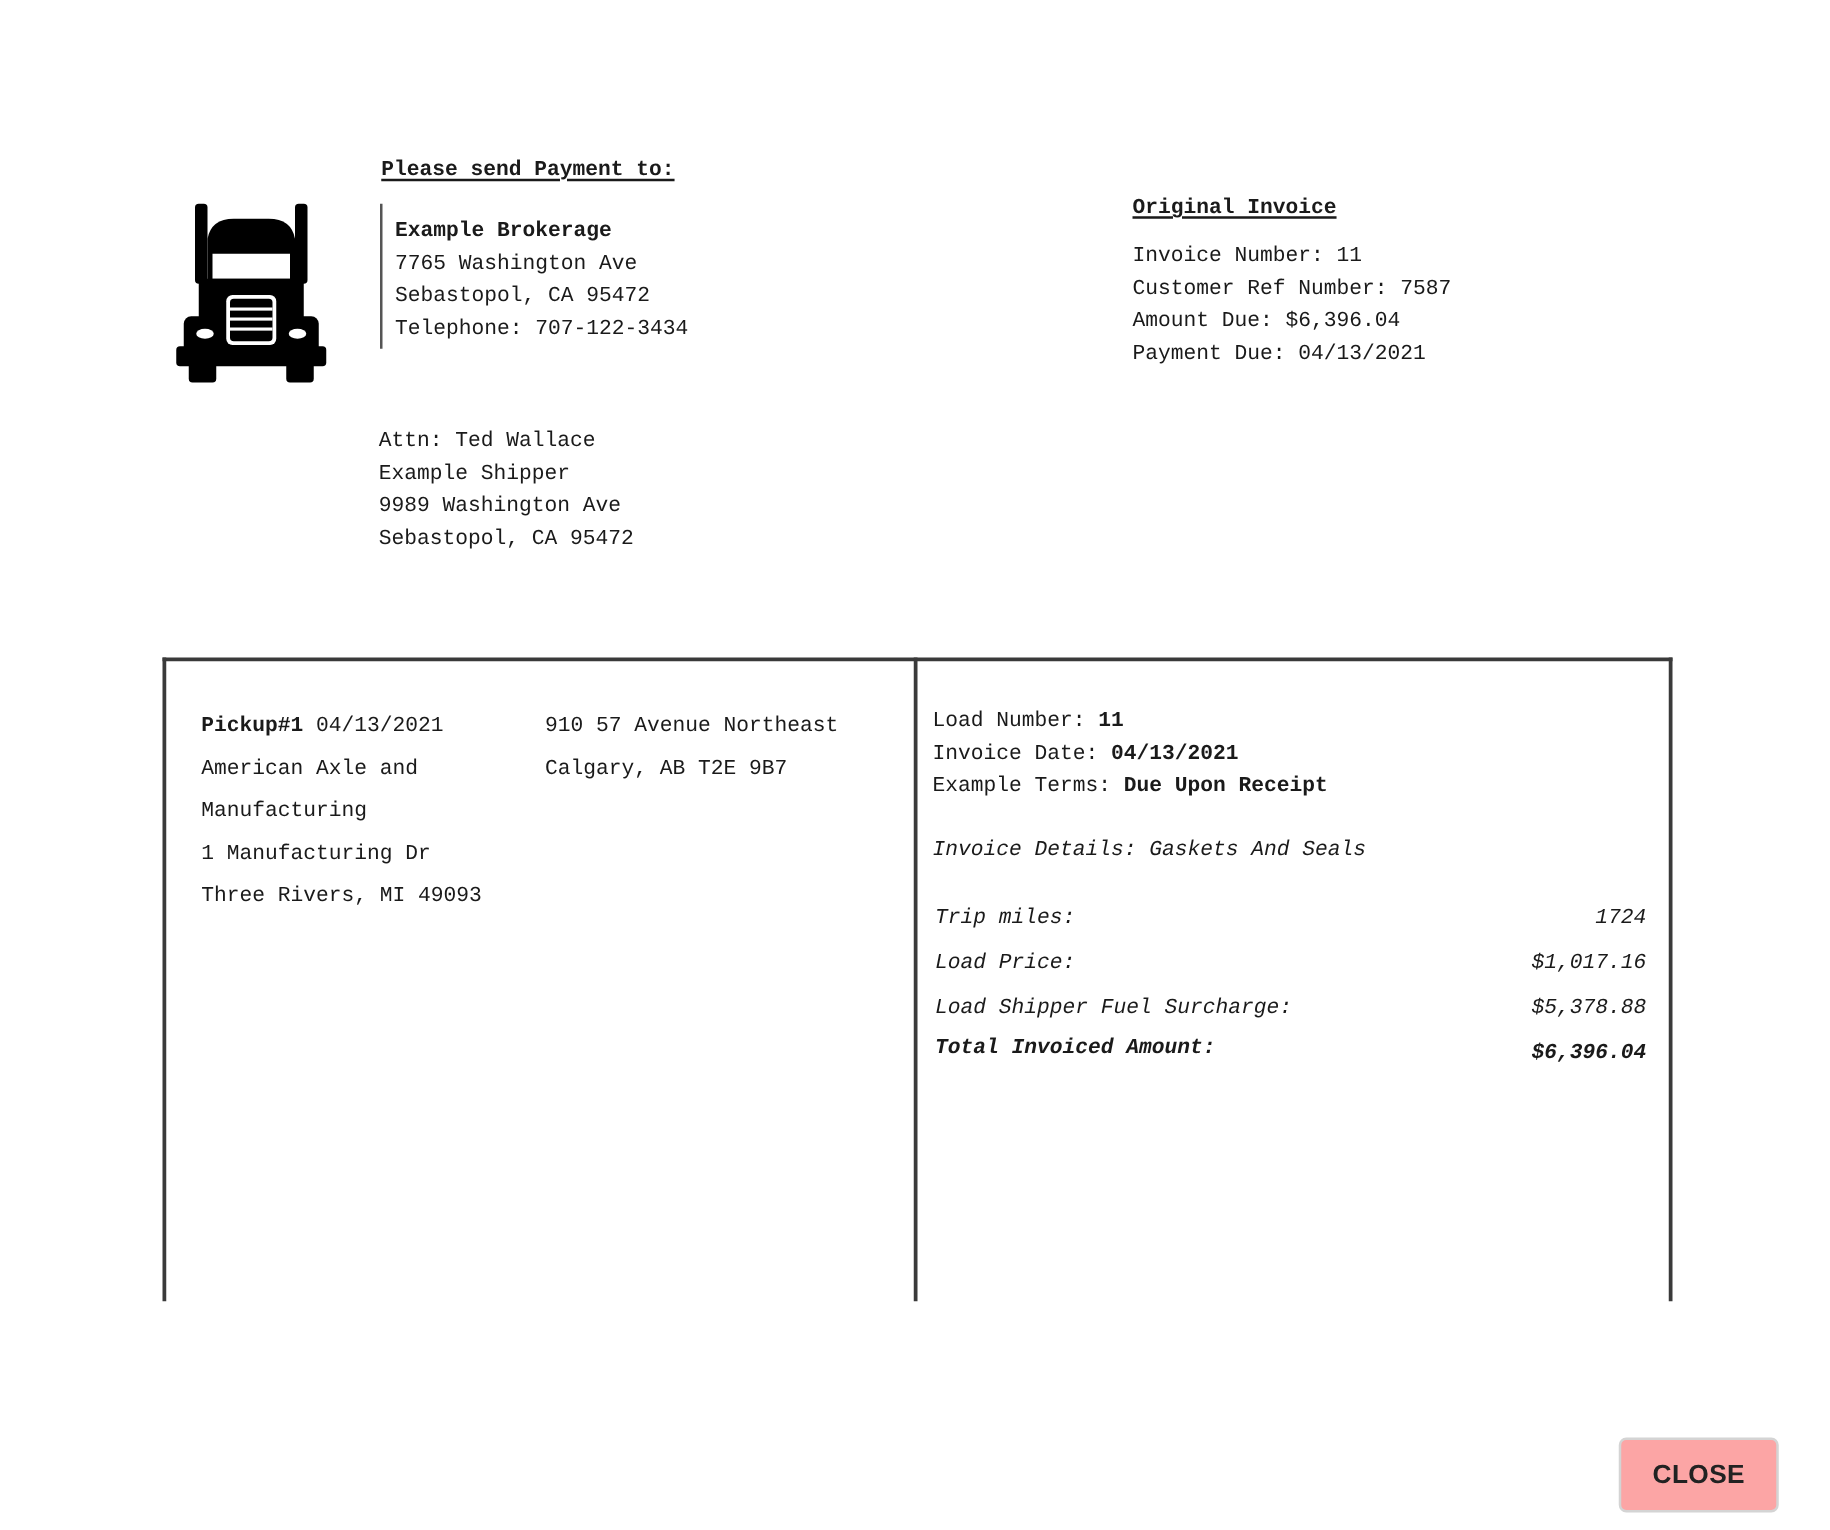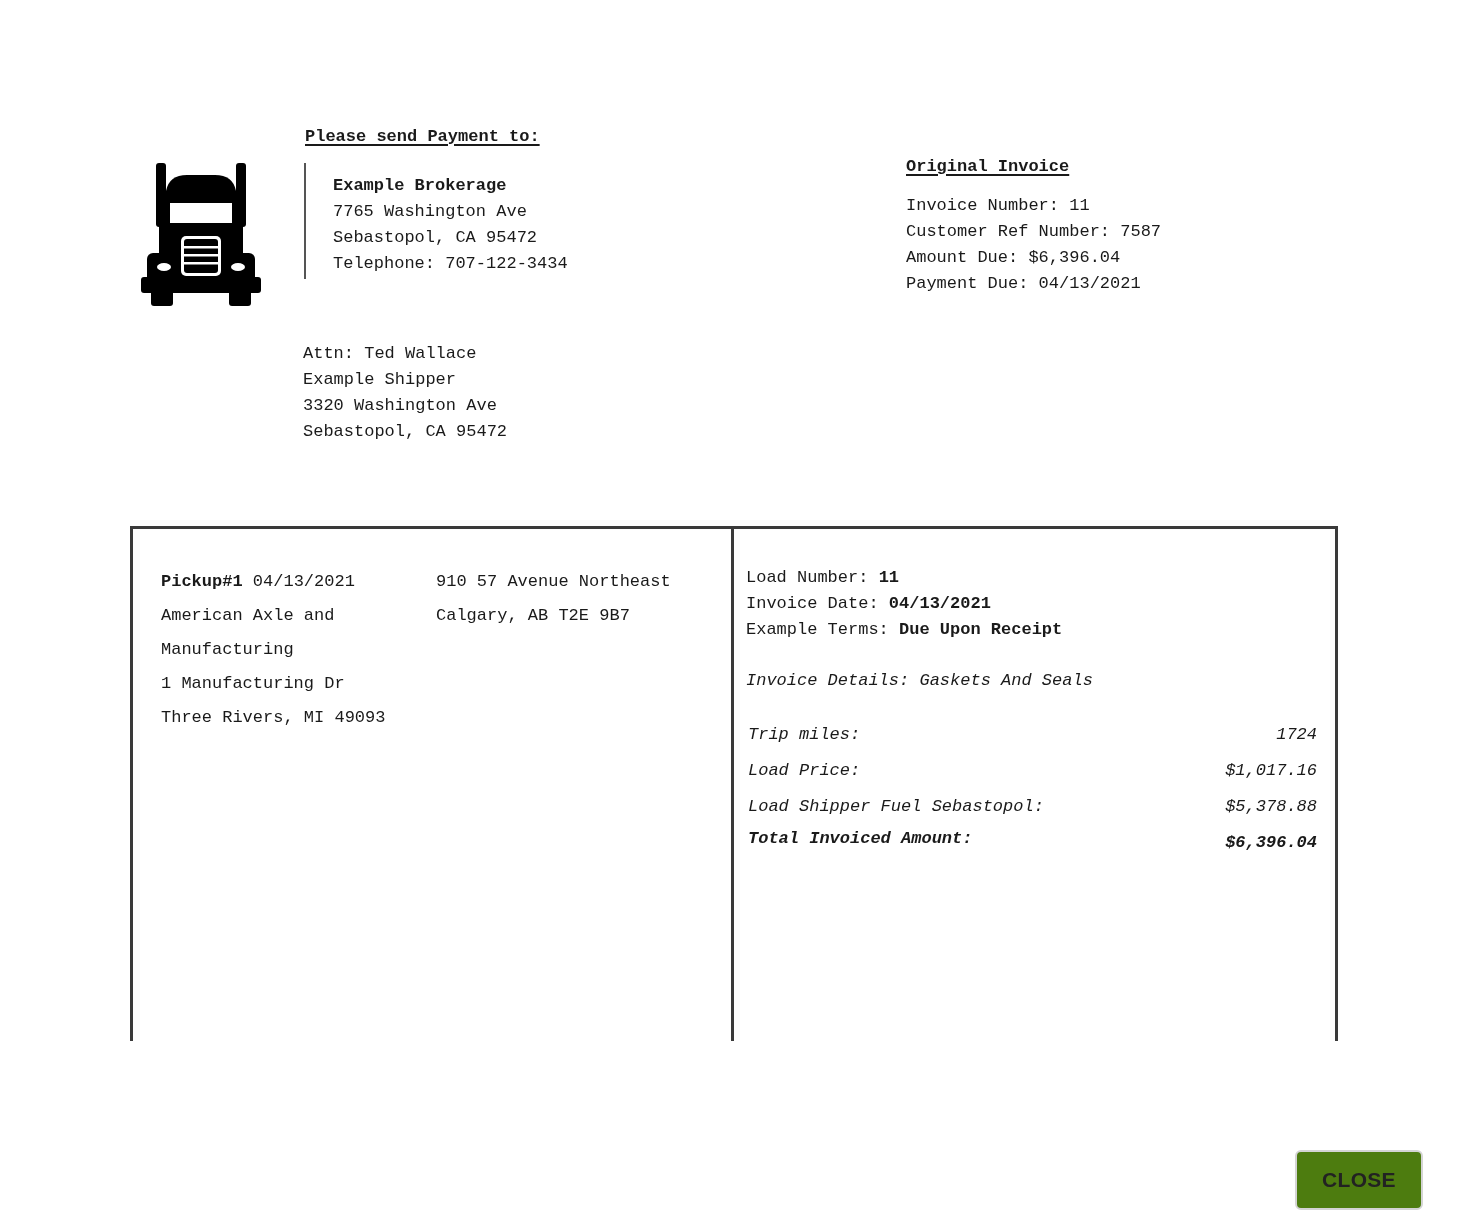--- a/index.html
+++ b/index.html
@@ -8,21 +8,21 @@
     background: #ffffff; color: #1a1a1a;
     font-family: "DejaVu Sans", sans-serif; font-size: 17px;
   }
   .abs { position: absolute; font-family: Liberation Mono, monospace; }
   .truck { left: 139px; top: 161px; width: 124px; height: 146px; }
   .pay-heading {
     left: 305px; top: 127px; font-weight: bold; font-size: 17px;
     text-decoration: underline; text-decoration-thickness: 2px; text-underline-offset: 3px;
   }
   .remit {
-    left: 304px; top: 163px; border-left: 2px solid #555; padding-left: 27px;
+    left: 304px; top: 163px; border-left: 2px solid #555; padding-left: 10px;
     line-height: 26px; padding-top: 10px; padding-bottom: 2px;
   }
   .remit .name { font-weight: bold; }
   .orig-heading {
     left: 906px; top: 157px; font-weight: bold; font-size: 17px;
     text-decoration: underline; text-decoration-thickness: 2px; text-underline-offset: 3px;
   }
   .orig-lines { left: 906px; top: 193px; line-height: 26px; }
   .attn { left: 303px; top: 341px; line-height: 26px; }
 
@@ -43,21 +43,21 @@
   .loadinfo { left: 746px; top: 565px; line-height: 26px; }
   .loadinfo b { font-weight: bold; }
   .details { left: 746px; top: 671px; font-style: italic; }
   .charges { left: 748px; top: 716px; width: 569px; font-style: italic; }
   .charge-row { display: flex; justify-content: space-between; height: 36px; align-items: center; }
   .charge-row.total { font-weight: bold; height: 28px; }
   .charge-row.total .val { position: relative; top: 4px; }
 
   .close-btn {
     left: 1295px; top: 1150px; width: 128px; height: 60px;
-    border: 2px solid #d4d4d4; border-radius: 6px; background: #4d7c0f;
+    border: 2px solid #d4d4d4; border-radius: 6px; background: #fca5a5;
     font-family: "Liberation Sans", sans-serif; font-weight: bold; font-size: 21px; color: #222;
     display: flex; align-items: center; justify-content: center; box-sizing: border-box;
     cursor: pointer; letter-spacing: 0.3px;
   }
 </style>
 </head>
 <body>
 
 <div class="abs truck">
   <svg width="124" height="146" viewBox="0 0 124 146">
@@ -99,21 +99,21 @@
 <div class="abs orig-lines">
   <div>Invoice Number: 11</div>
   <div>Customer Ref Number: 7587</div>
   <div>Amount Due: $6,396.04</div>
   <div>Payment Due: 04/13/2021</div>
 </div>
 
 <div class="abs attn">
   <div>Attn: Ted Wallace</div>
   <div>Example Shipper</div>
-  <div>3320 Washington Ave</div>
+  <div>9989 Washington Ave</div>
   <div>Sebastopol, CA 95472</div>
 </div>
 
 <div class="abs box"></div>
 <div class="abs divider"></div>
 
 <div class="abs stop pickup">
   <div class="line"><span class="lbl">Pickup#1</span> <span>04/13/2021</span></div>
   <div class="line">American Axle and</div>
   <div class="line">Manufacturing</div>
@@ -136,21 +136,21 @@
 <div class="abs charges">
   <div class="charge-row">
     <span>Trip miles:</span>
     <span>1724</span>
   </div>
   <div class="charge-row">
     <span>Load Price:</span>
     <span>$1,017.16</span>
   </div>
   <div class="charge-row">
-    <span>Load Shipper Fuel Sebastopol:</span>
+    <span>Load Shipper Fuel Surcharge:</span>
     <span>$5,378.88</span>
   </div>
   <div class="charge-row total">
     <span>Total Invoiced Amount:</span>
     <span class="val">$6,396.04</span>
   </div>
 </div>
 
 <button class="abs close-btn">CLOSE</button>
 

